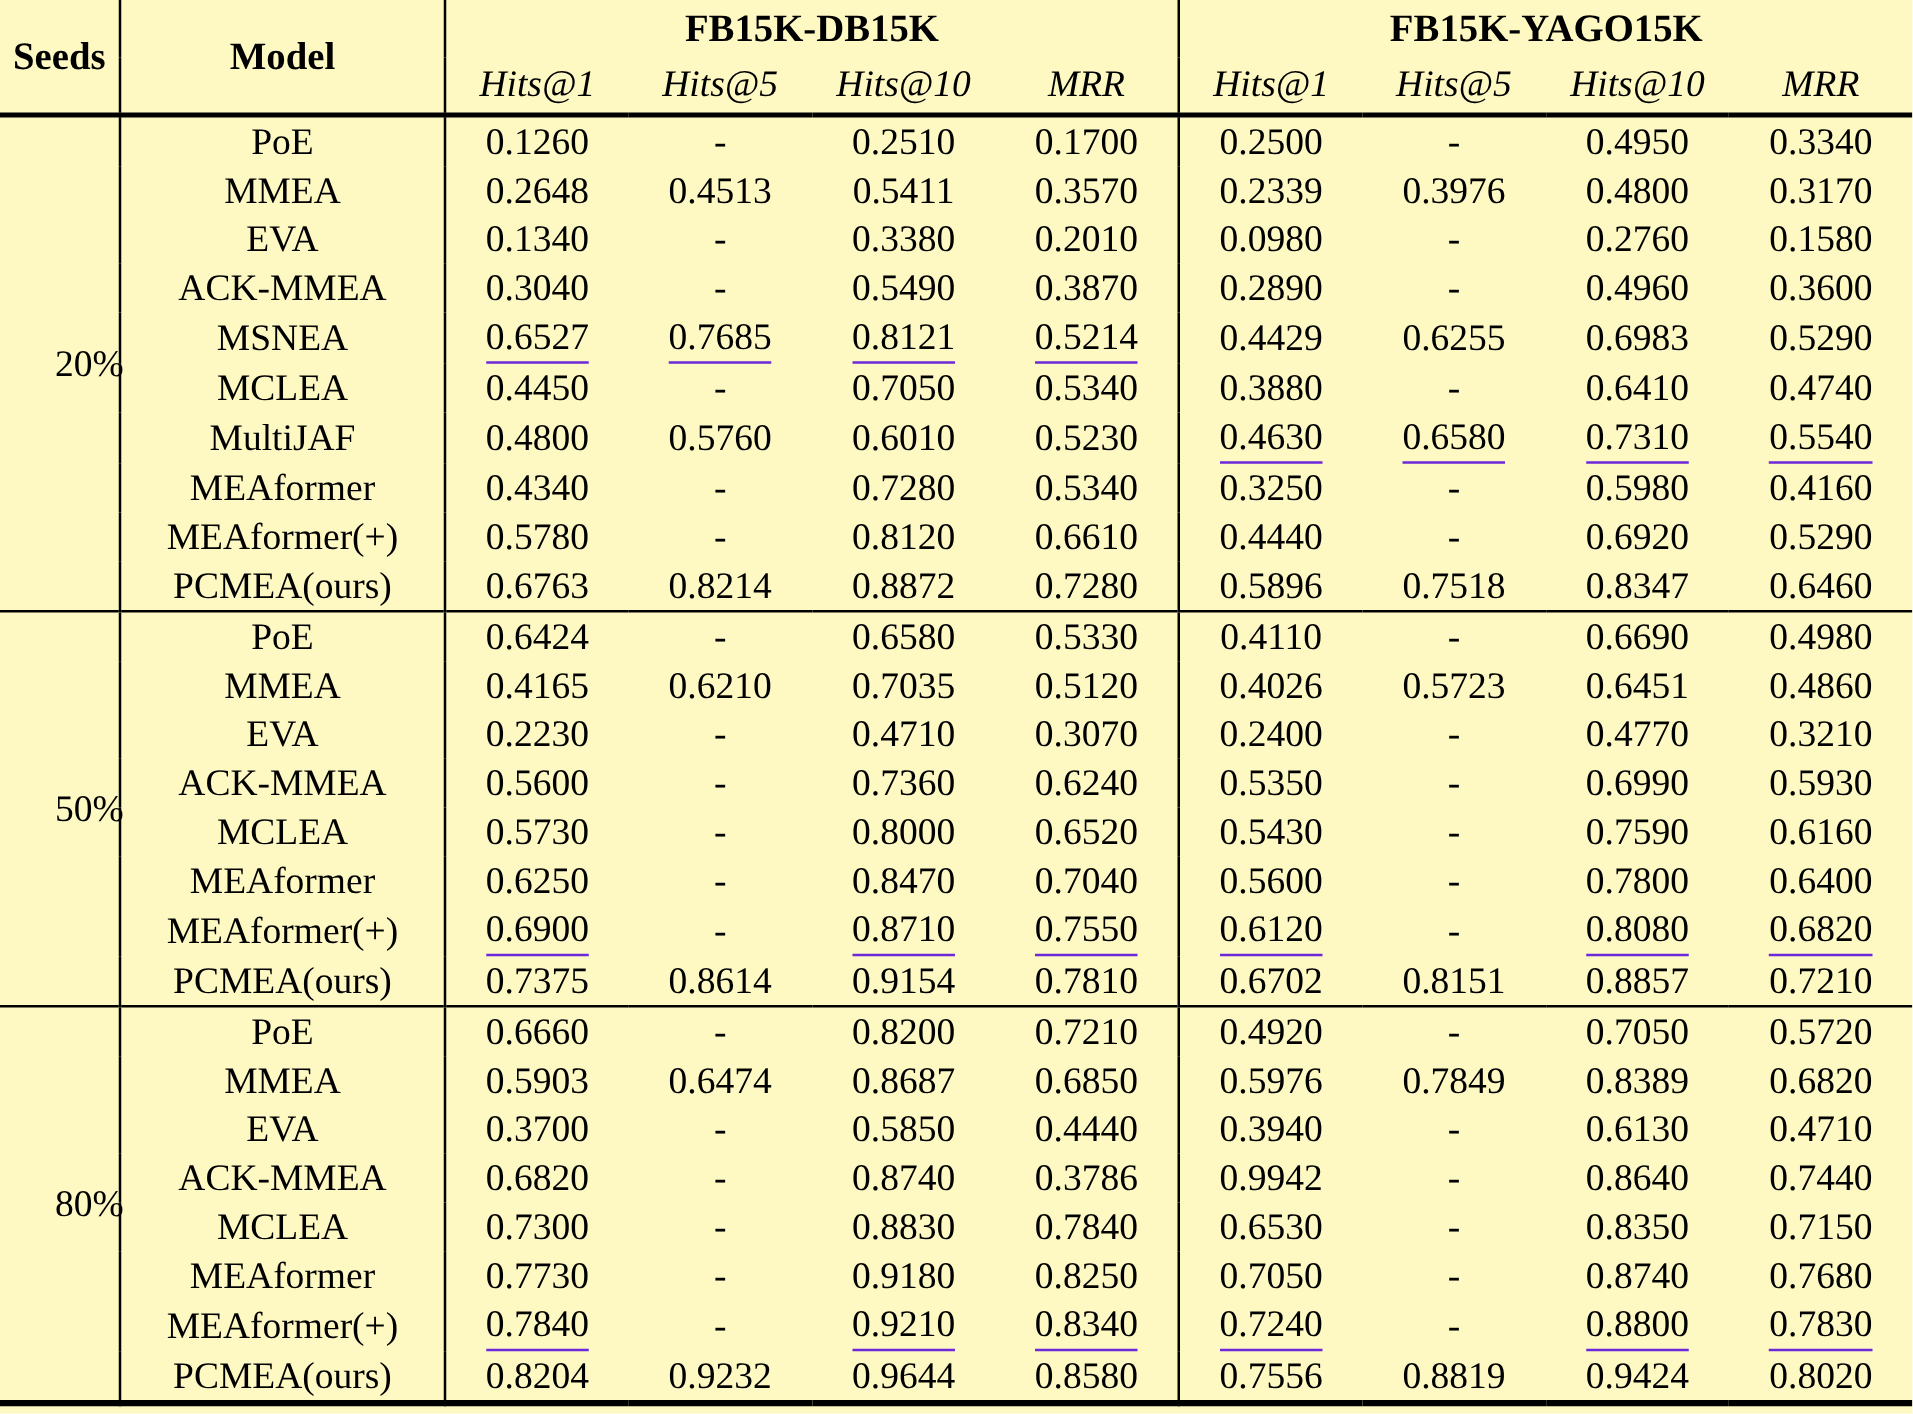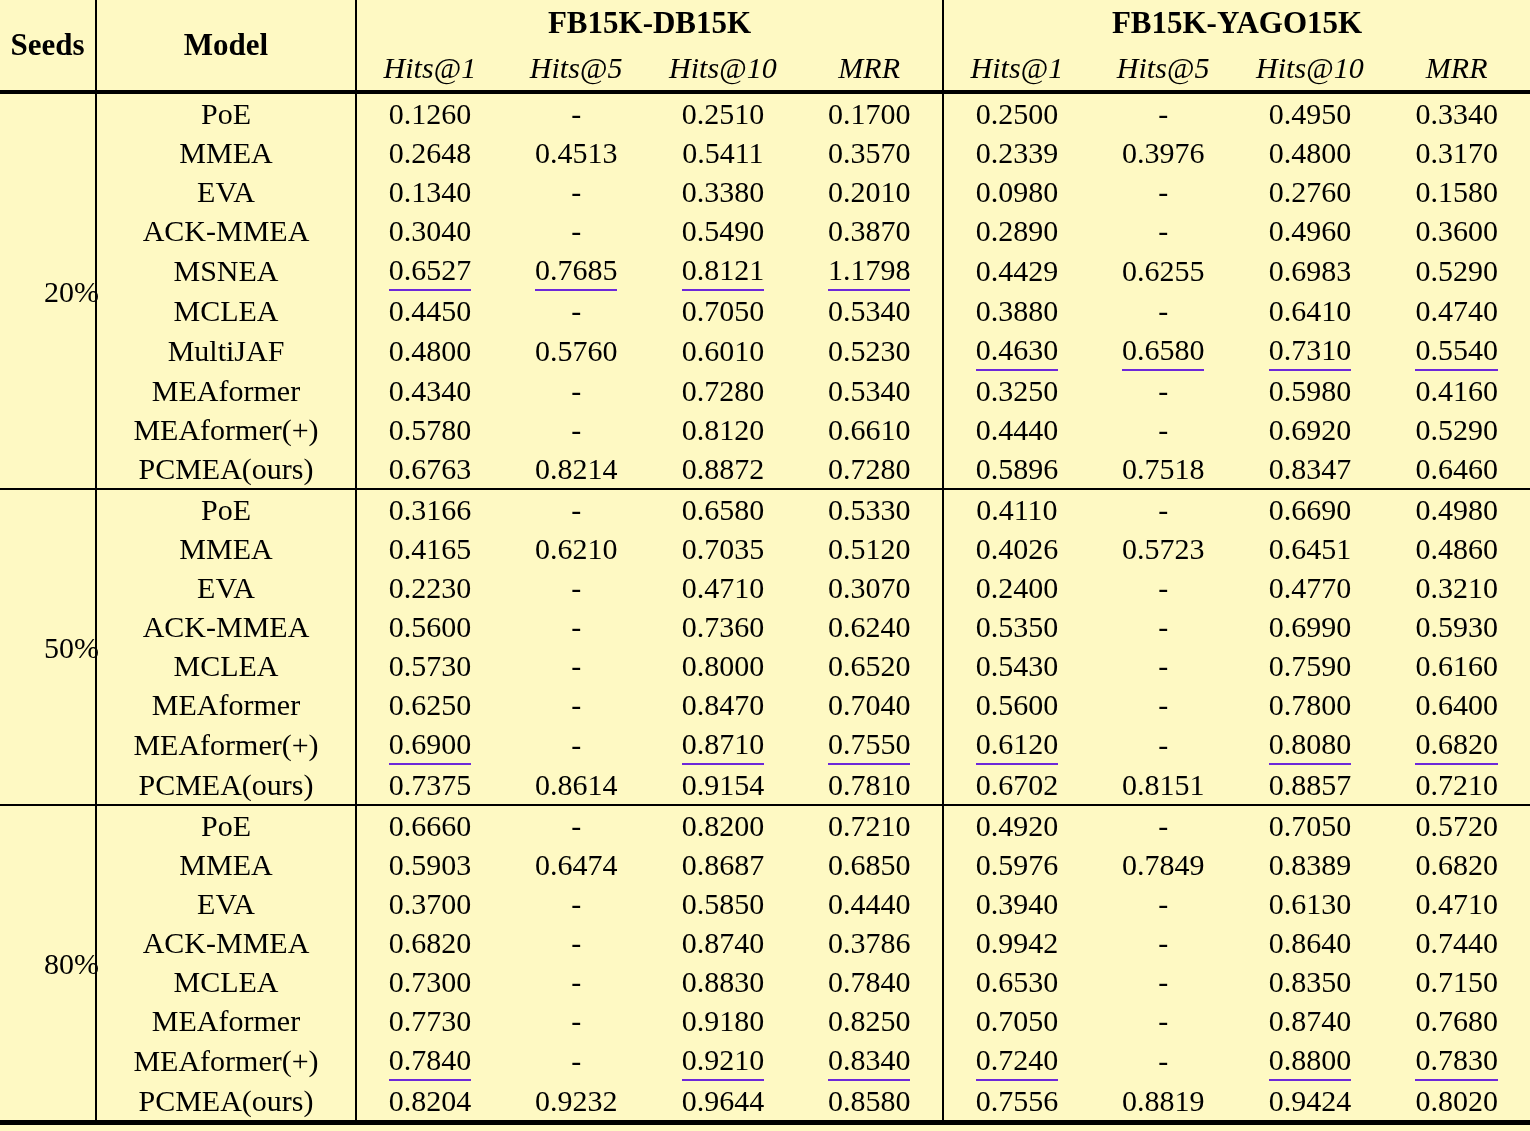--- a/index.html
+++ b/index.html
@@ -147,21 +147,21 @@
           <td class="val-cell"><span class="val">0.2890</span></td>
           <td class="val-cell"><span class="val">-</span></td>
           <td class="val-cell"><span class="val">0.4960</span></td>
           <td class="val-cell"><span class="val">0.3600</span></td>
         </tr>
         <tr>
           <td class="model-cell v-right">MSNEA</td>
           <td class="val-cell"><span class="val underline">0.6527</span></td>
           <td class="val-cell"><span class="val underline">0.7685</span></td>
           <td class="val-cell"><span class="val underline">0.8121</span></td>
-          <td class="val-cell v-right"><span class="val underline">1.1798</span></td>
+          <td class="val-cell v-right"><span class="val underline">0.5214</span></td>
           <td class="val-cell"><span class="val">0.4429</span></td>
           <td class="val-cell"><span class="val">0.6255</span></td>
           <td class="val-cell"><span class="val">0.6983</span></td>
           <td class="val-cell"><span class="val">0.5290</span></td>
         </tr>
         <tr>
           <td class="model-cell v-right">MCLEA</td>
           <td class="val-cell"><span class="val">0.4450</span></td>
           <td class="val-cell"><span class="val">-</span></td>
           <td class="val-cell"><span class="val">0.7050</span></td>
@@ -211,21 +211,21 @@
           <td class="val-cell bold"><span class="val">0.8872</span></td>
           <td class="val-cell v-right bold"><span class="val">0.7280</span></td>
           <td class="val-cell bold"><span class="val">0.5896</span></td>
           <td class="val-cell bold"><span class="val">0.7518</span></td>
           <td class="val-cell bold"><span class="val">0.8347</span></td>
           <td class="val-cell bold"><span class="val">0.6460</span></td>
         </tr>
         <tr class="block-start">
           <td class="seeds-cell v-right" rowspan="8">50%</td>
           <td class="model-cell v-right">PoE</td>
-          <td class="val-cell"><span class="val">0.3166</span></td>
+          <td class="val-cell"><span class="val">0.6424</span></td>
           <td class="val-cell"><span class="val">-</span></td>
           <td class="val-cell"><span class="val">0.6580</span></td>
           <td class="val-cell v-right"><span class="val">0.5330</span></td>
           <td class="val-cell"><span class="val">0.4110</span></td>
           <td class="val-cell"><span class="val">-</span></td>
           <td class="val-cell"><span class="val">0.6690</span></td>
           <td class="val-cell"><span class="val">0.4980</span></td>
         </tr>
         <tr>
           <td class="model-cell v-right">MMEA</td>

